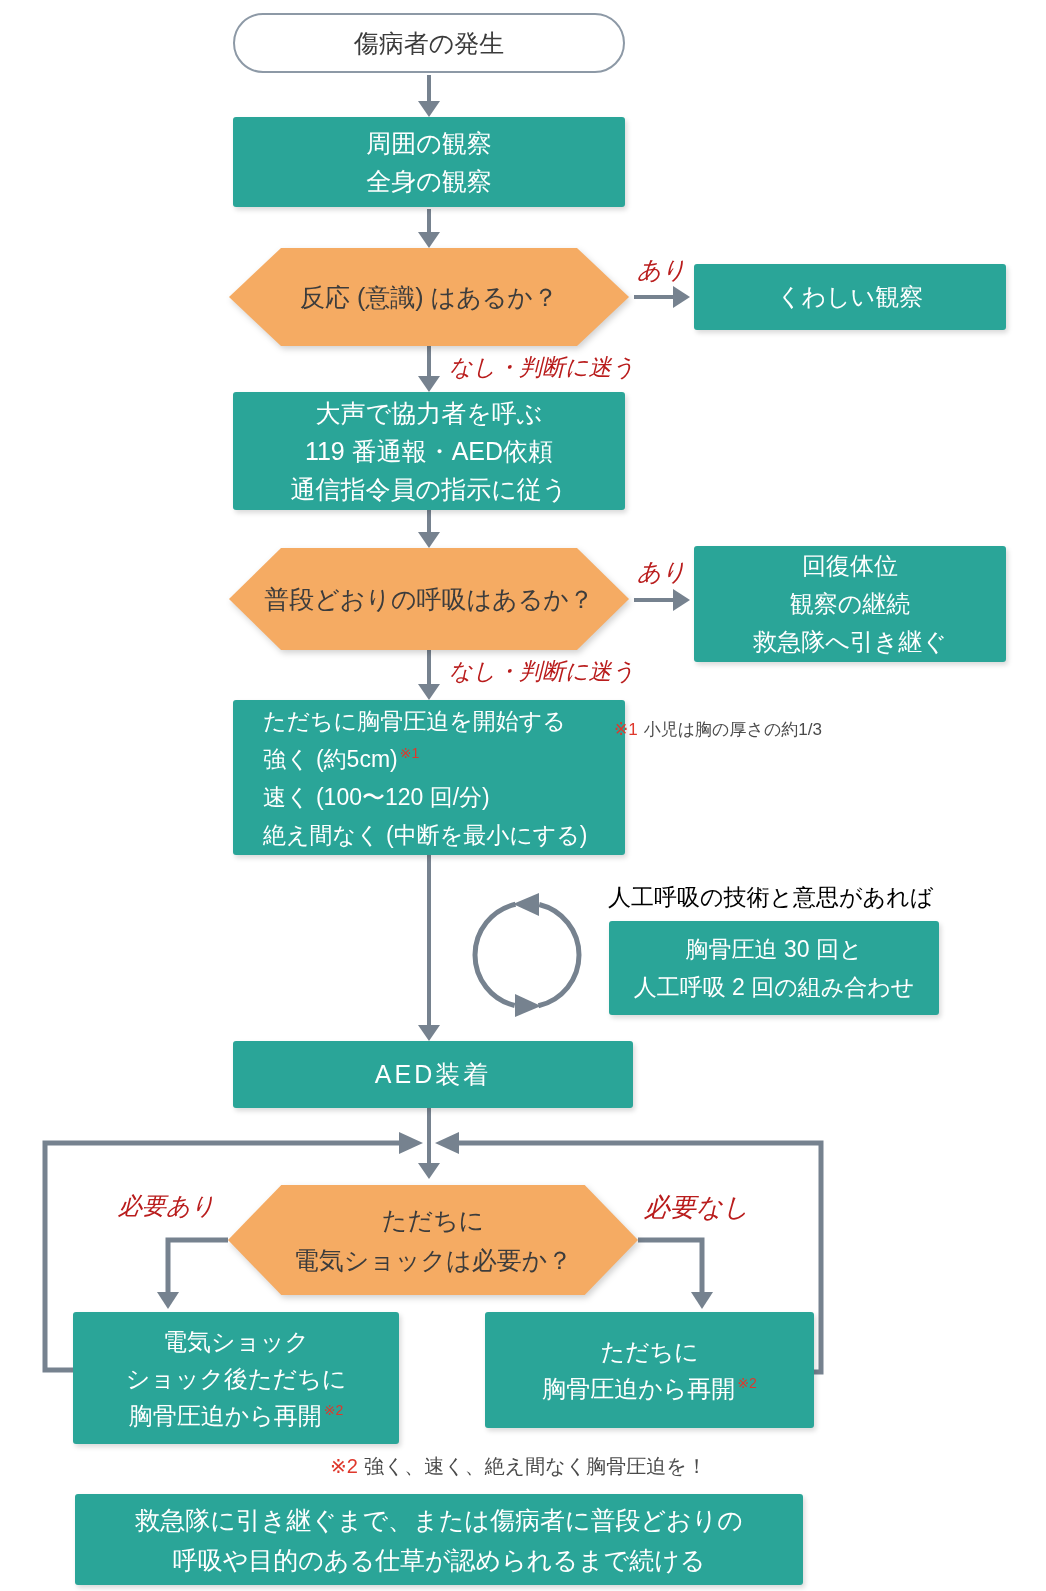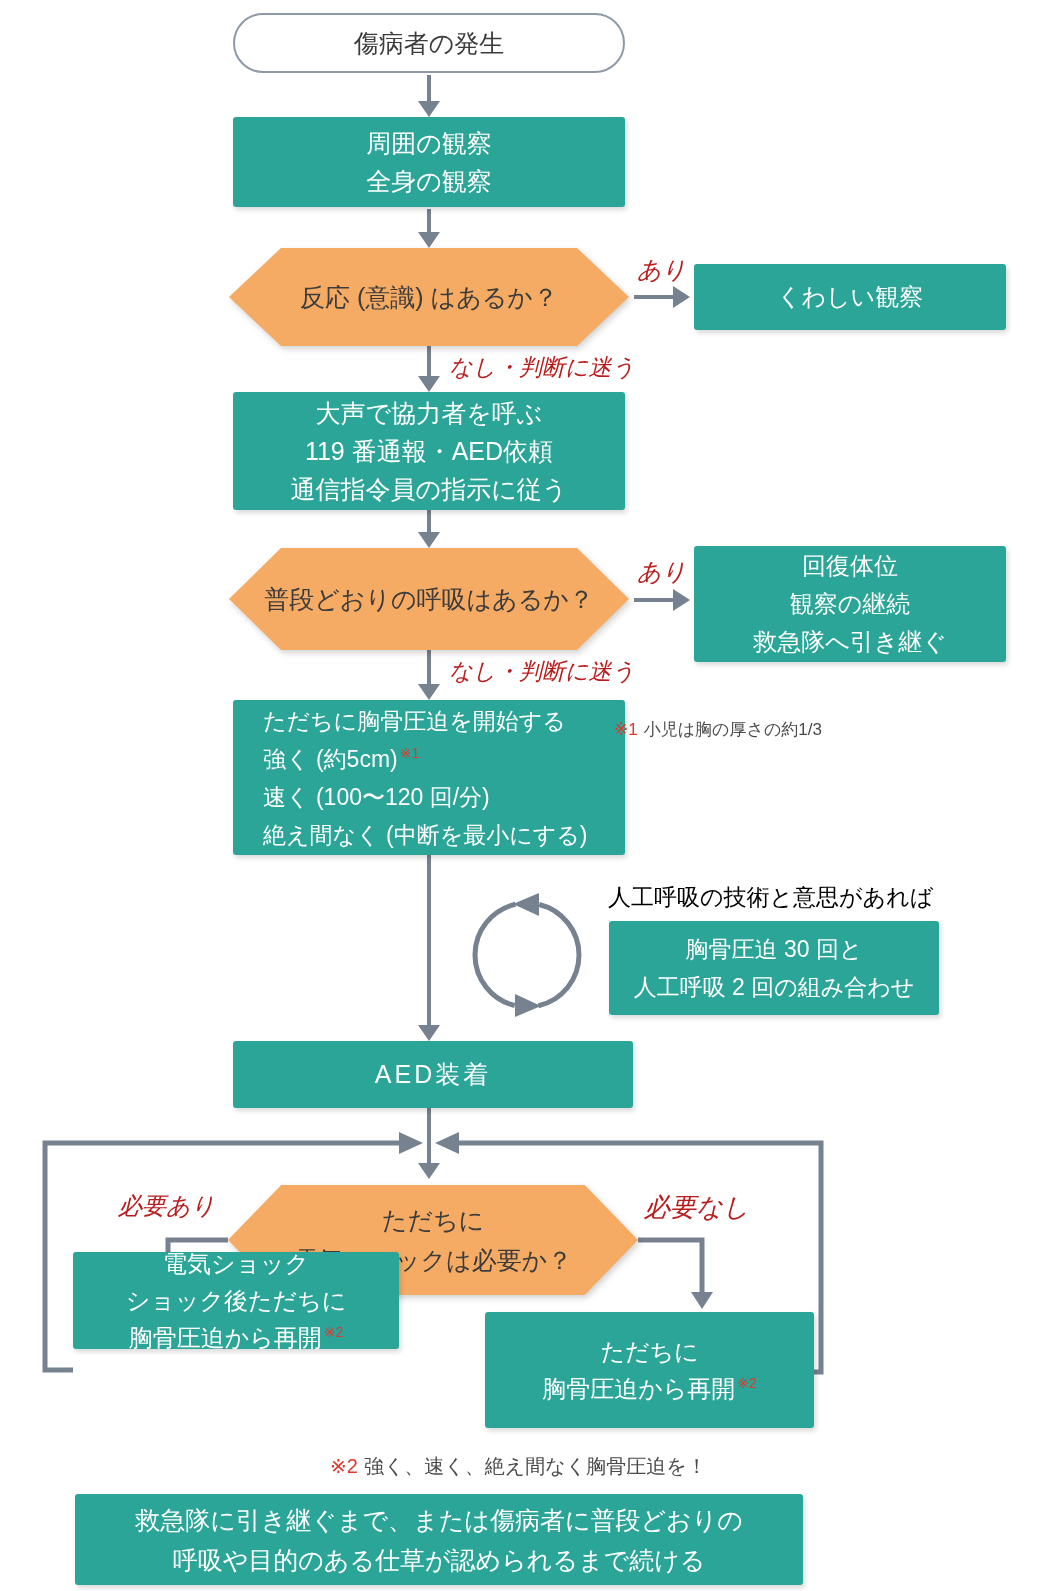--- a/index.html
+++ b/index.html
@@ -44,21 +44,21 @@
   .l-nashi2{left:449px;top:656px;font-size:23px;}
   .n-cpr{left:233px;top:700px;width:392px;height:155px;font-size:23px;line-height:38px;
          align-items:flex-start;text-align:left;padding-left:30px;}
   .t-note1{left:614px;top:718px;font-size:17px;}
   .t-loop{left:608px;top:882px;font-size:23px;color:#000000;position:absolute;white-space:nowrap;}
   .n-combo{left:609px;top:921px;width:330px;height:94px;font-size:23px;line-height:38px;}
   .n-aed{left:233px;top:1041px;width:400px;height:67px;font-size:25px;letter-spacing:3px;}
   .h-ecg{left:228px;top:1185px;width:410px;height:110px;font-size:25px;line-height:40px;}
   .l-yes3{left:118px;top:1190px;font-size:24px;}
   .l-no3{left:644px;top:1190px;font-size:26px;}
-  .n-shock{left:73px;top:1252px;width:326px;height:97px;font-size:24px;line-height:37px;}
+  .n-shock{left:73px;top:1312px;width:326px;height:132px;font-size:24px;line-height:37px;}
   .n-resume{left:469px;top:1312px;width:329px;height:116px;font-size:24px;line-height:37px;margin-left:16px;}
   .t-note2{left:330px;top:1453px;font-size:20px;}
   .n-final{left:75px;top:1494px;width:728px;height:91px;font-size:25px;line-height:40px;justify-content:center;}
 </style>
 </head>
 <body>
 
 <div class="canvas">
 
   <svg class="connectors" viewBox="0 0 1046 1591" xmlns="http://www.w3.org/2000/svg" aria-hidden="true">

